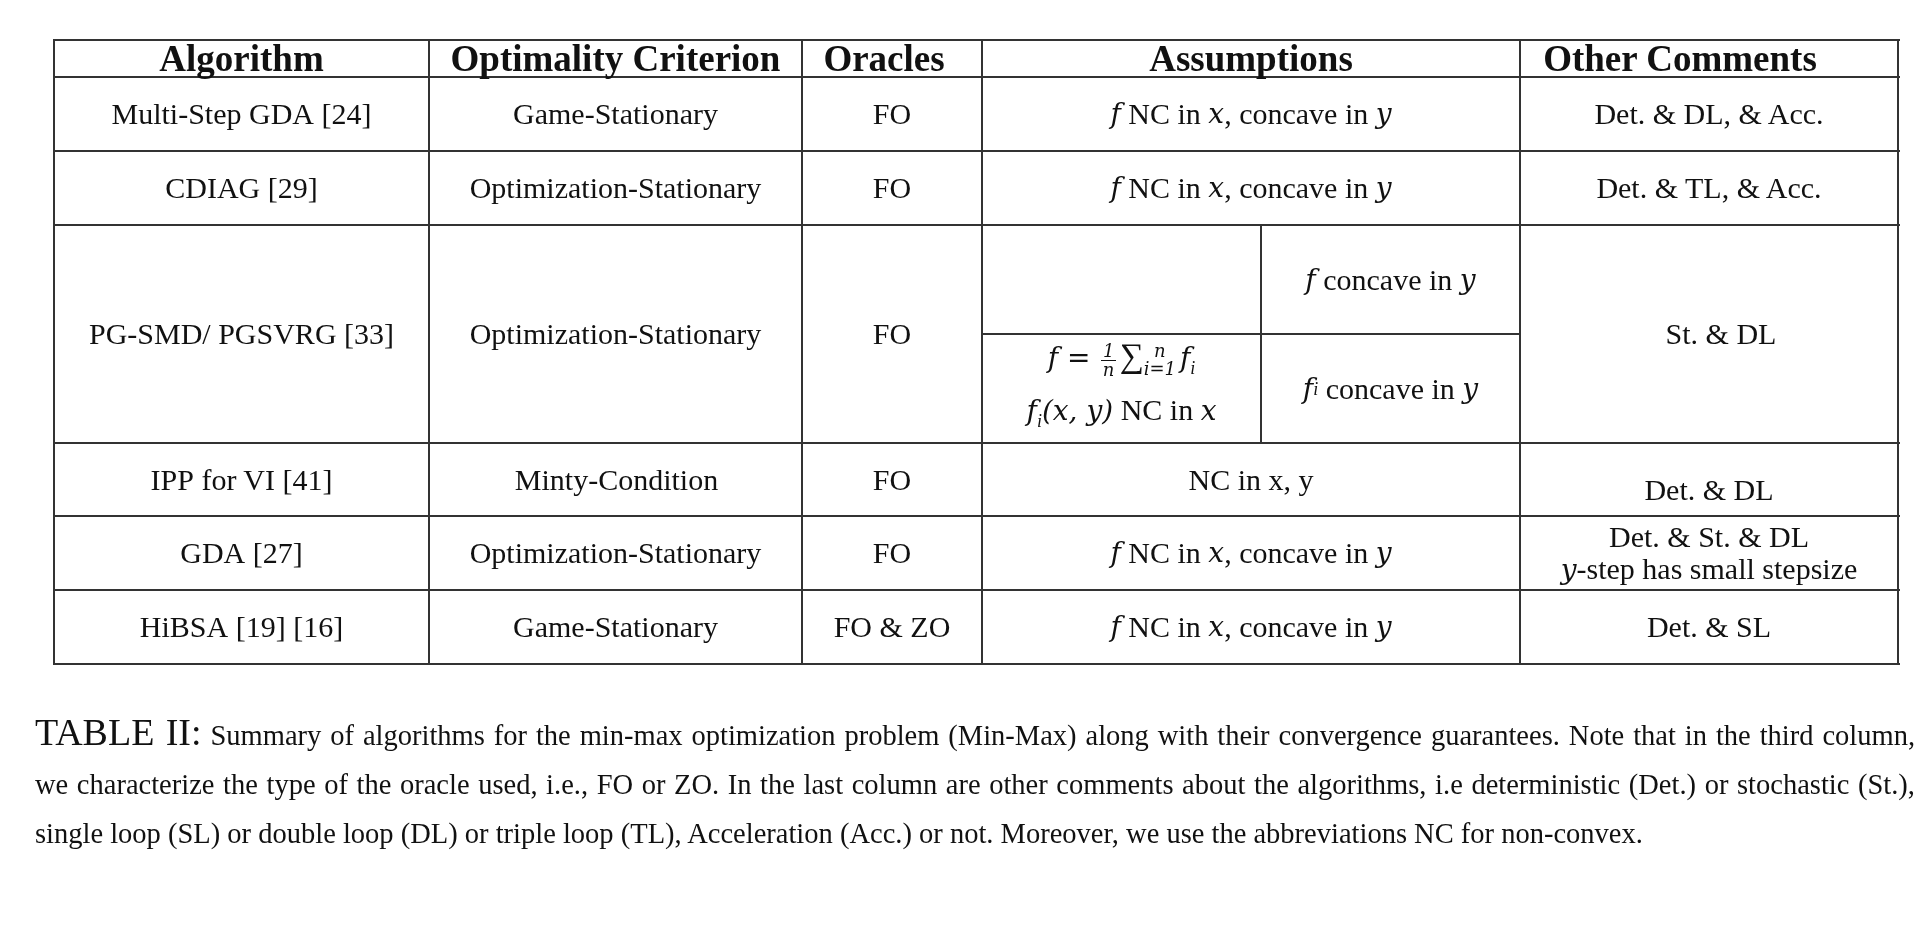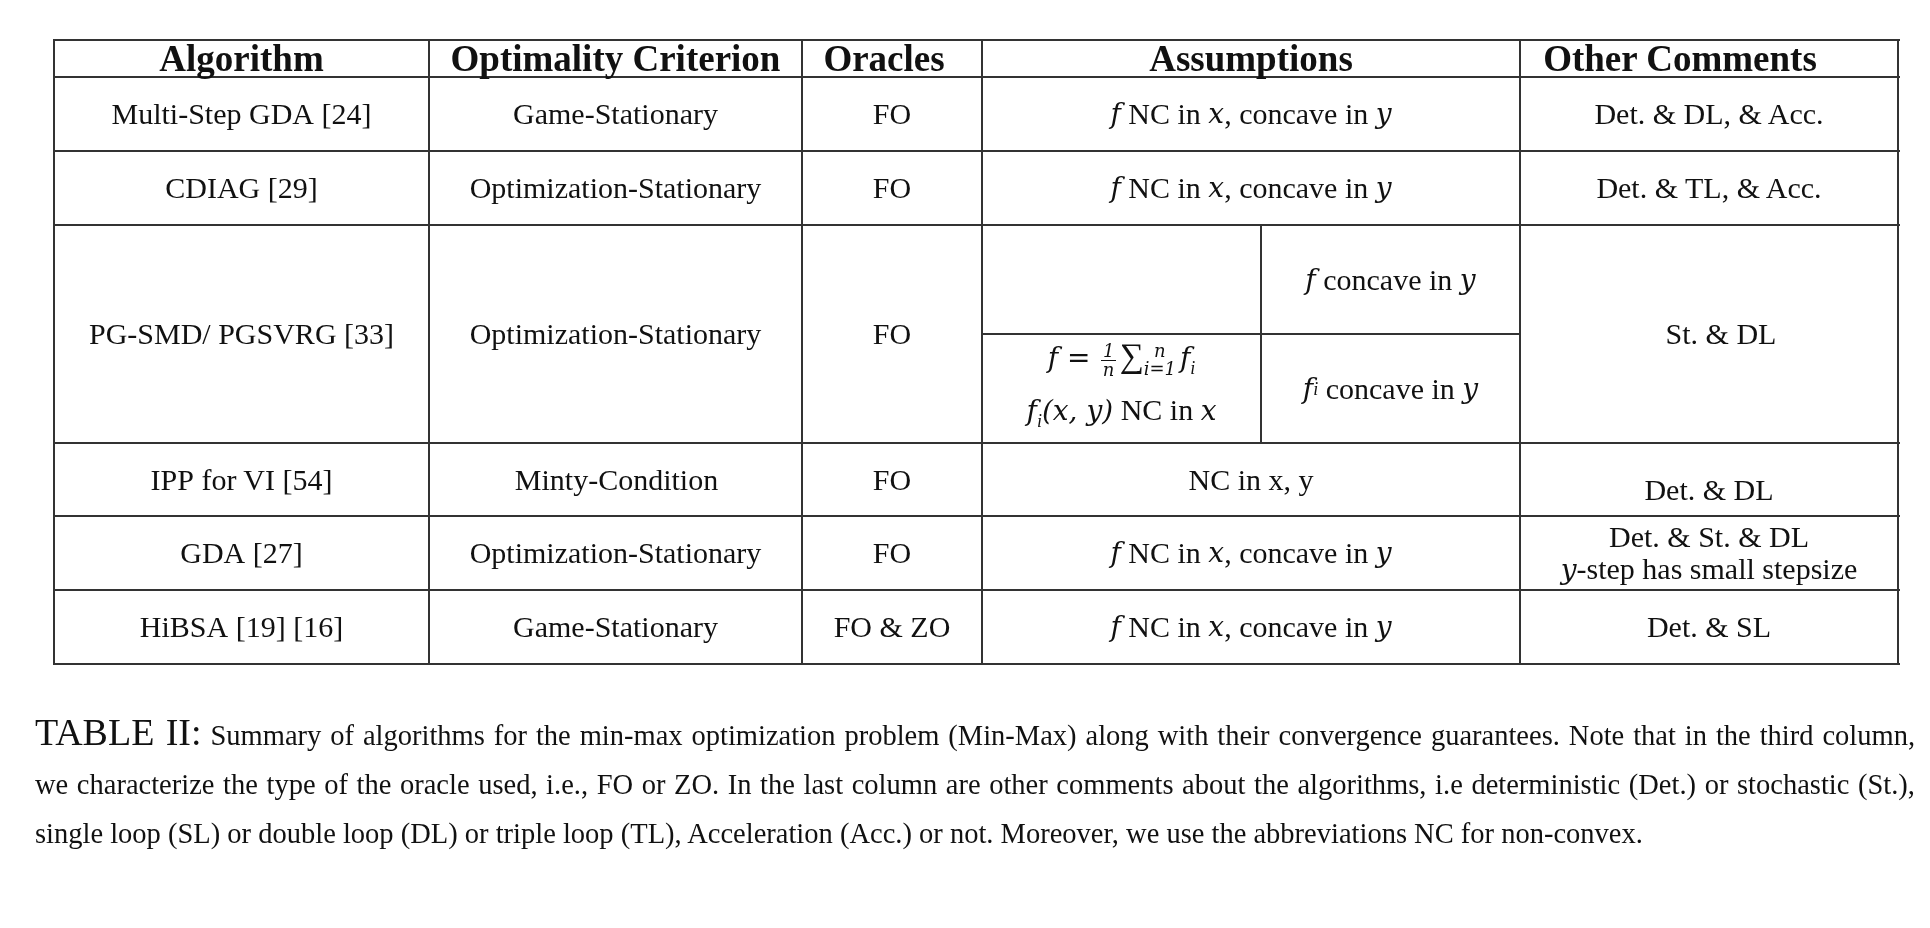--- a/index.html
+++ b/index.html
@@ -99,21 +99,21 @@
         <span class="math">f</span><sub>i</sub><span class="math">(x, y)</span>&nbsp;<span>NC in</span>&nbsp;<span class="math">x</span>
       </div>
     </div>
   </div>
   <div class="cell" style="left:1261px; width:259px; top:334px; height:109px;">
     <span class="math">f</span><sub>i</sub>&nbsp;<span>concave in</span>&nbsp;<span class="math">y</span>
   </div>
   <div class="cell" style="left:1520px; width:378px; top:225px; height:218px;padding-left:12px;">St. &amp; DL</div>
 
   <div class="cell" style="left:54px; width:375px; top:443px; height:73px;">
-    <span class="it">IPP</span>&nbsp;<span>for VI [54]</span>
+    <span class="it">IPP</span>&nbsp;<span>for VI [41]</span>
   </div>
   <div class="cell" style="left:429px; width:375px; top:443px; height:73px;">Minty-Condition</div>
   <div class="cell" style="left:802px; width:180px; top:443px; height:73px;">FO</div>
   <div class="cell" style="left:982px; width:538px; top:443px; height:73px;">NC in x, y</div>
   <div class="cell" style="left:1520px; width:378px; top:443px; height:93px;">Det. &amp; DL</div>
 
   <div class="cell" style="left:54px; width:375px; top:516px; height:74px;">
     <span class="it">GDA</span>&nbsp;<span>[27]</span>
   </div>
   <div class="cell" style="left:429px; width:373px; top:516px; height:74px;">Optimization-Stationary</div>

